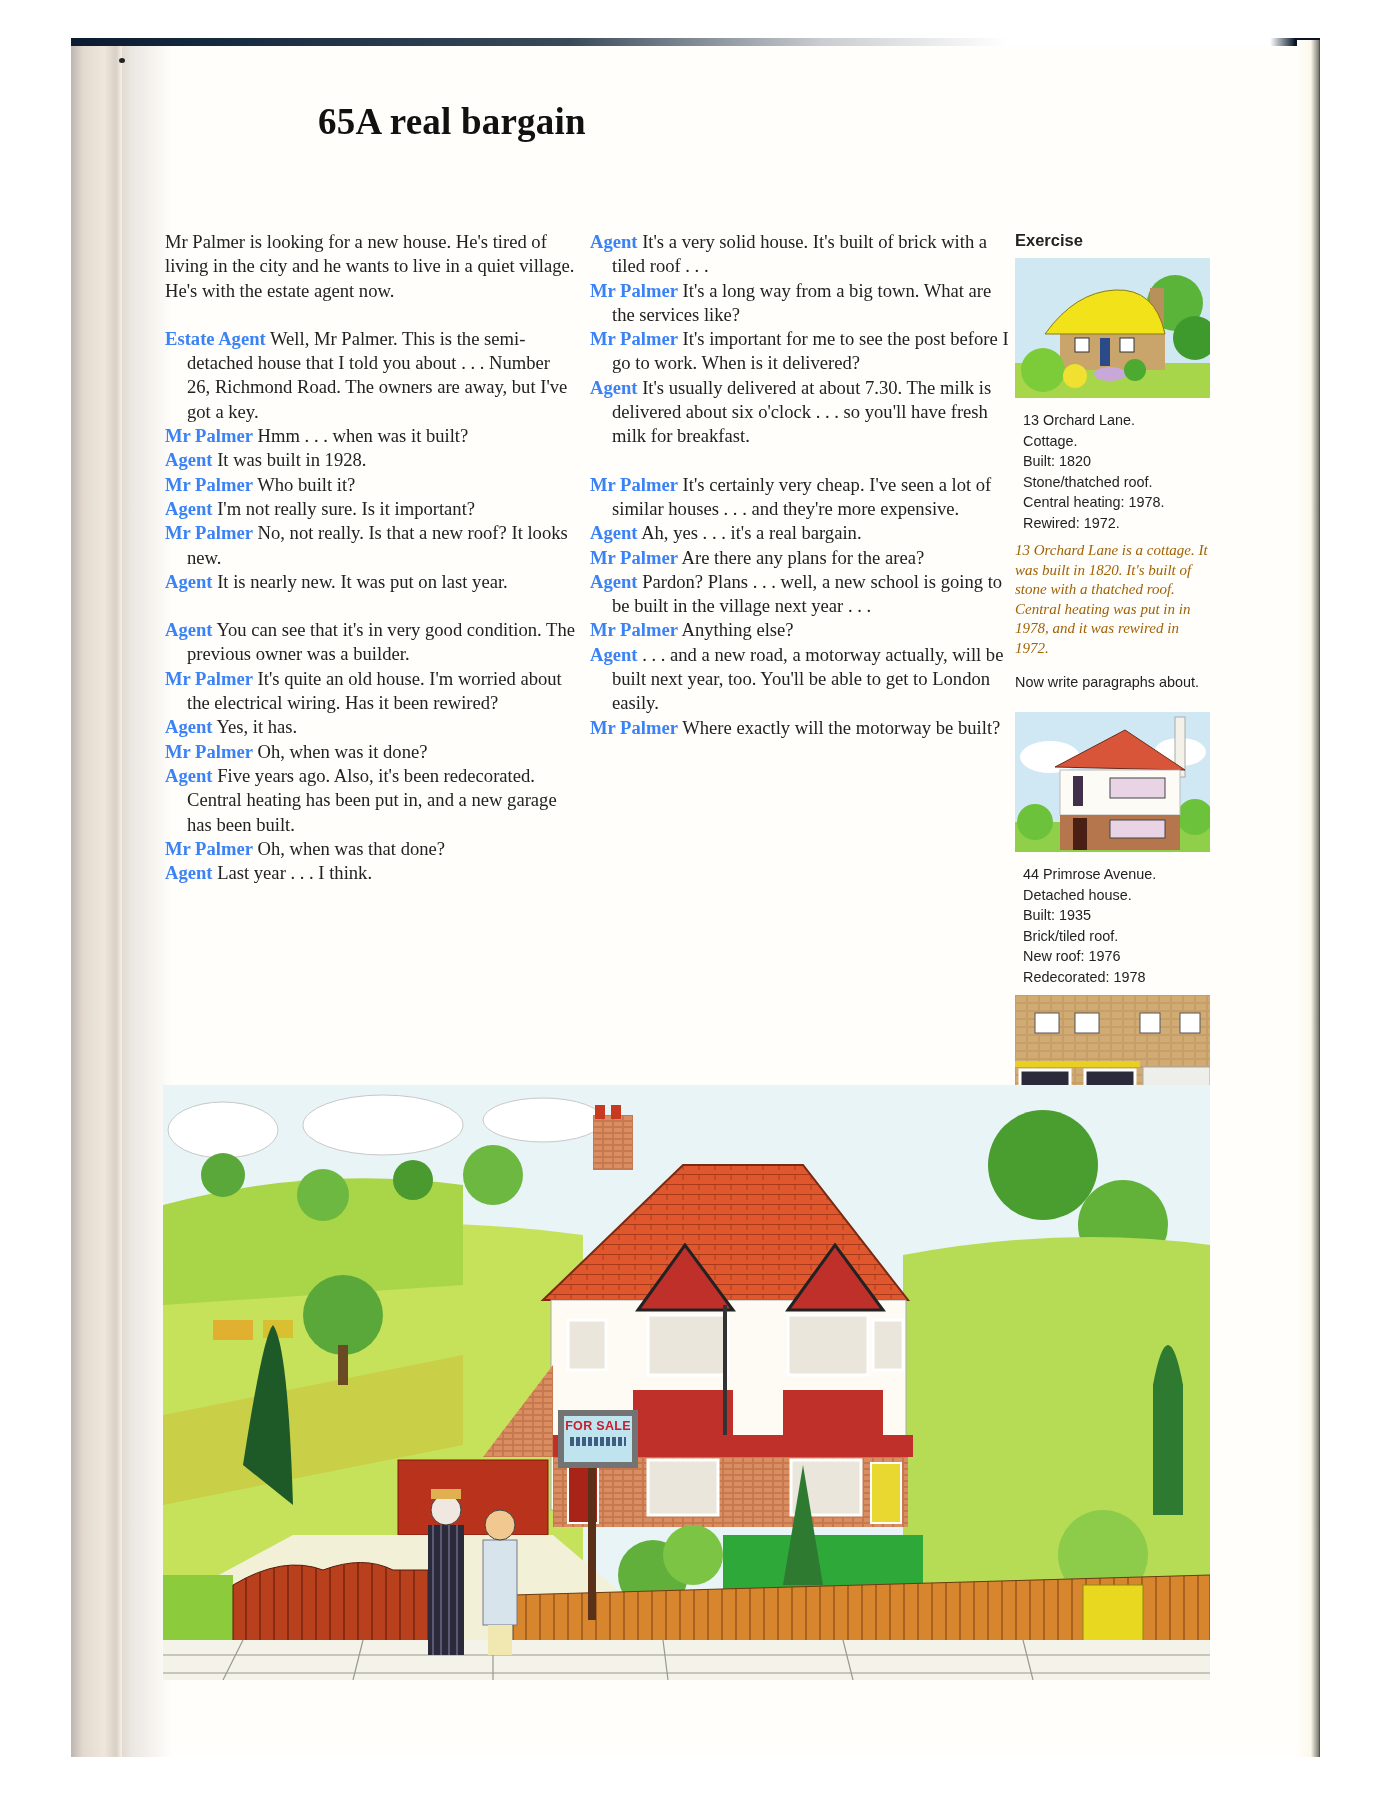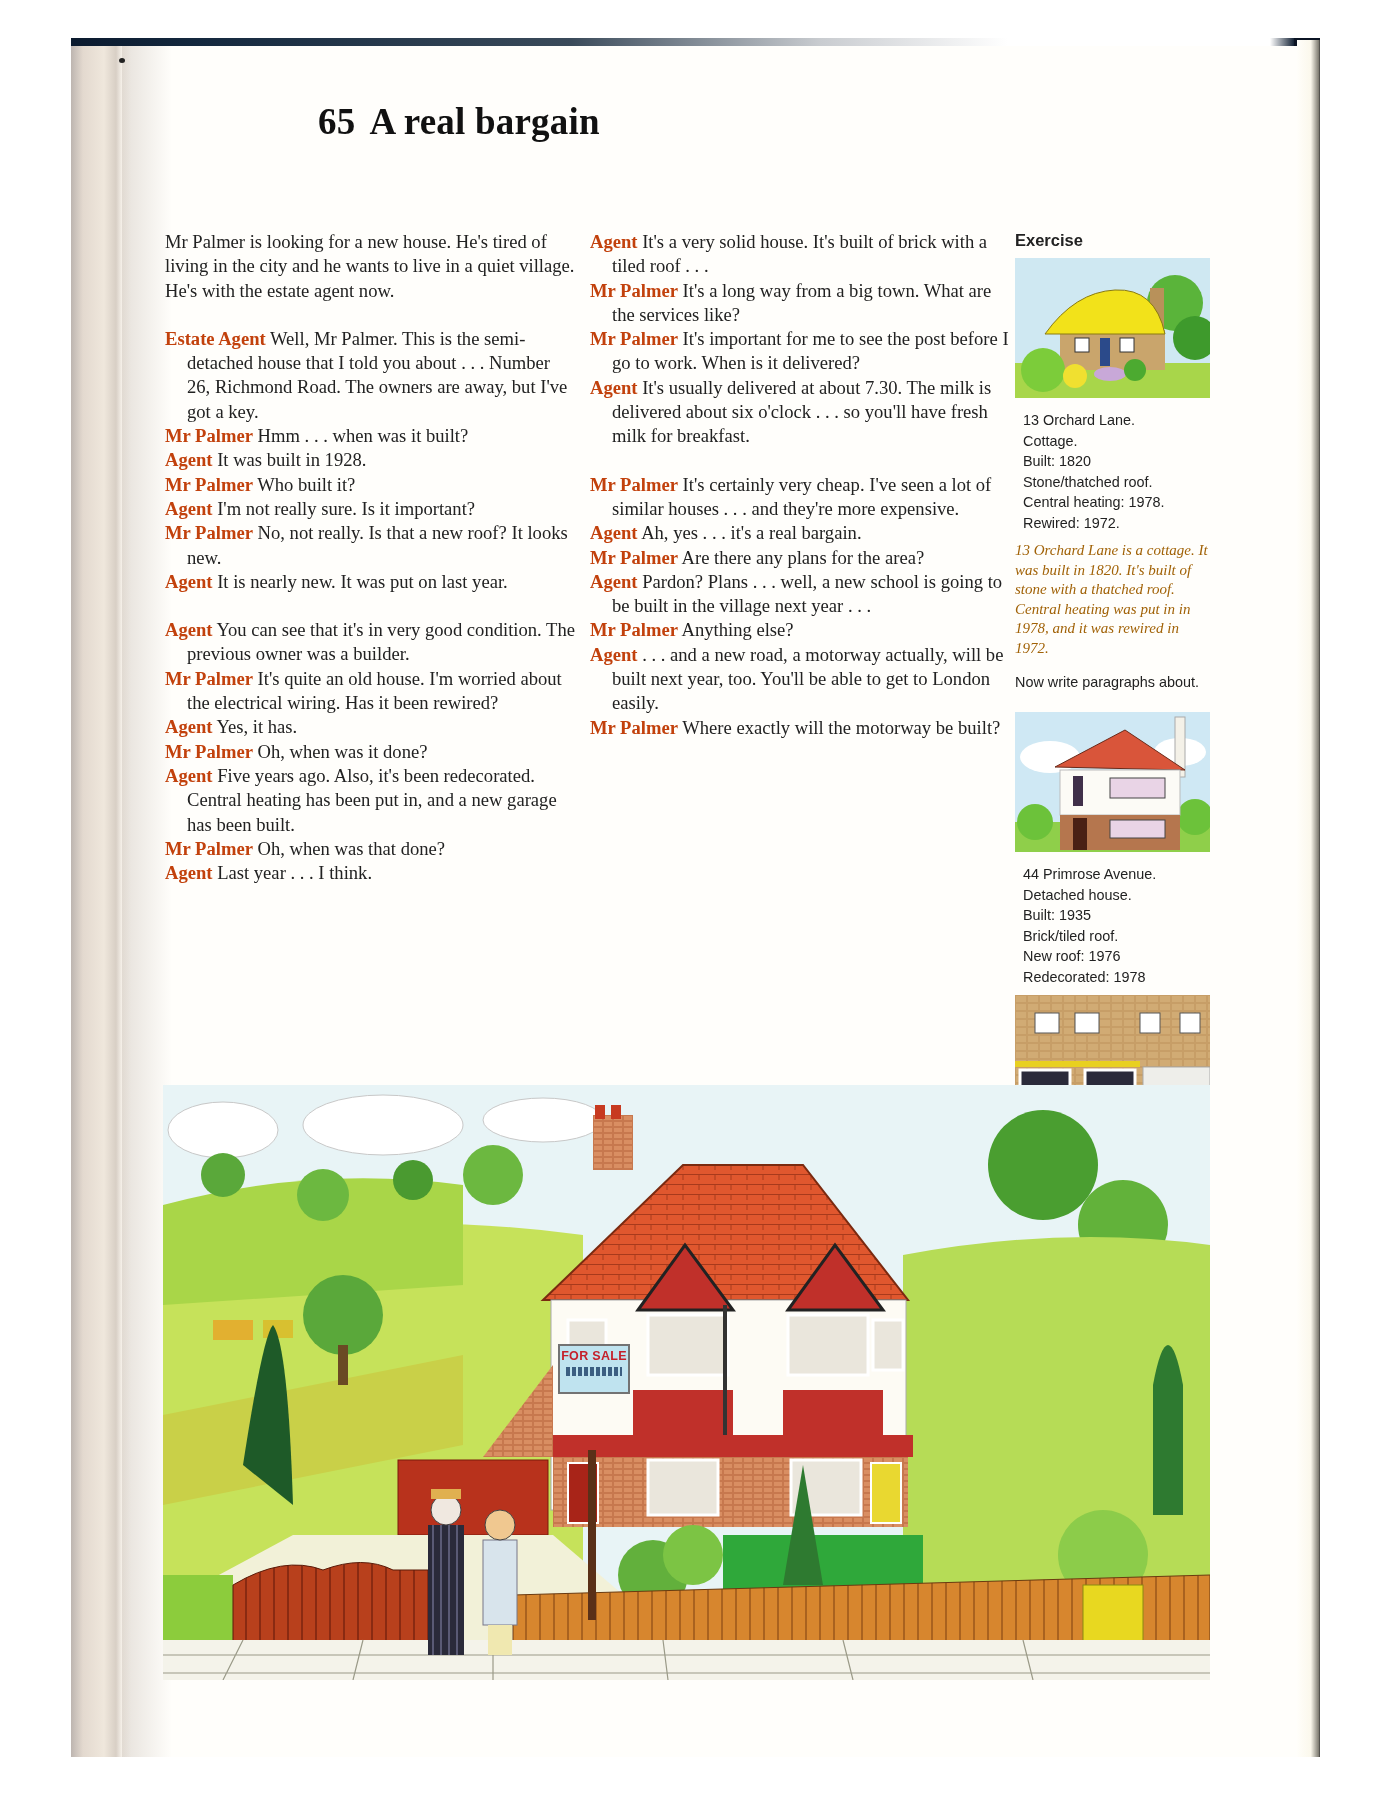--- a/index.html
+++ b/index.html
@@ -11,40 +11,40 @@
   .spine { position:absolute; left:71px; top:46px; width:60px; height:1711px;
     background:linear-gradient(90deg,#bdb5b0 0%,#e3d9cf 20%,#efe7dc 55%,#d8cfc5 75%,#f6f1ea 85%,#fffefb 100%); }
   .spine-shadow { position:absolute; left:122px; top:46px; width:50px; height:1711px;
     background:linear-gradient(90deg,rgba(200,190,180,0.45),rgba(255,255,255,0)); }
   .right-edge { position:absolute; left:1297px; top:40px; width:23px; height:1717px;
     background:linear-gradient(90deg,#fffefa 0%,#fbf8ec 60%,#7d7a70 95%,#333 100%); }
   .right-edge-top { position:absolute; left:1294px; top:38px; width:26px; height:8px; background:#0b1424; }
   .pin-dot { position:absolute; left:119px; top:58px; width:6px; height:5px; border-radius:50%; background:#222; }
 
   .title { position:absolute; left:318px; top:100px; font-family:"Liberation Serif", serif; font-weight:bold; font-size:37px; letter-spacing:0.2px; color:#111; white-space:nowrap; }
-  .title .num { margin-right:14px; }
+  .title .num { }
 
   .col { position:absolute; font-size:18.6px; line-height:24.3px; color:#222; }
   .col-left { left:165px; top:230px; width:410px; }
   .col-mid { left:590px; top:230px; width:420px; }
   .intro { margin:0 0 24px 0; }
   .turn { margin:0; padding-left:22px; text-indent:-22px; }
-  .turn .spk { font-weight:bold; color:#c2410c; }
+  .turn .spk { font-weight:bold; color:#3b82f6; }
   .gap { height:24px; }
 
   .exercise { position:absolute; left:1015px; top:230px; width:195px; font-family:"Liberation Sans", sans-serif; color:#222; }
   .ex-heading { font-weight:bold; font-size:16.5px; margin:0 0 8px 0; line-height:20px; }
   .thumb { width:195px; height:140px; position:relative; overflow:hidden; }
   .facts { font-size:14.4px; line-height:20.5px; margin:12px 0 8px 0; }
   .facts div { white-space:nowrap;margin-left:8px; }
   .model { font-family:"Liberation Serif", serif; font-style:italic; font-size:15px; line-height:19.5px; margin:0 0 14px 0; color:#a16207; }
   .instr { font-size:14.4px; line-height:20px; margin:0 0 20px 0; }
 
   .illus { position:absolute; left:163px; top:1085px; width:1047px; height:595px; overflow:hidden; }
-  .sale-sign { position:absolute; left:558px; top:1344px; width:68px; height:46px; background:#bfe3ef; border:2px solid #737373; font-family:"Liberation Sans", sans-serif; }
+  .sale-sign { position:absolute; left:558px; top:1410px; width:68px; height:46px; background:#bfe3ef; border:6px solid #737373; font-family:"Liberation Sans", sans-serif; }
   .sale-sign .big { color:#c4202b; font-weight:bold; font-size:12.5px; text-align:center; margin-top:3px; letter-spacing:0.3px; }
   .sale-sign .small { height:9px; margin:4px 6px 0 6px; background:repeating-linear-gradient(90deg,#24476e 0 4px,transparent 4px 6px); opacity:0.85; }
   .sale-post { position:absolute; left:588px; top:1450px; width:8px; height:170px; background:#5a3018; }
 </style>
 </head>
 <body>
 
 <div class="book-top-edge"></div>
 <div class="page"></div>
 <div class="spine"></div>

